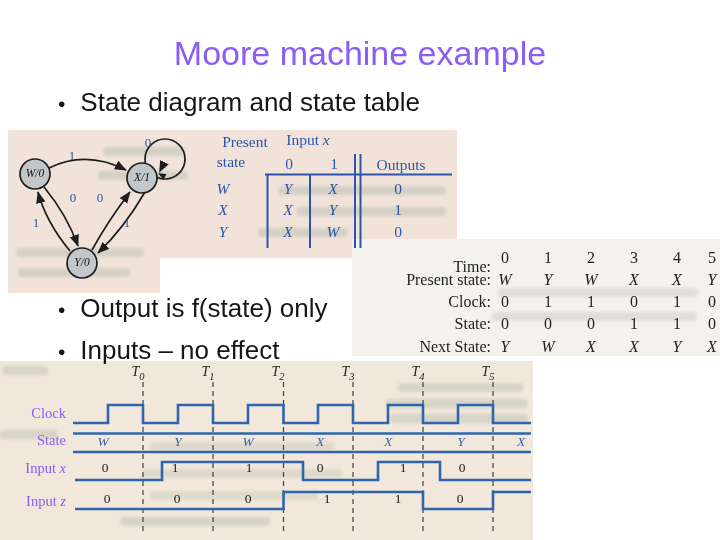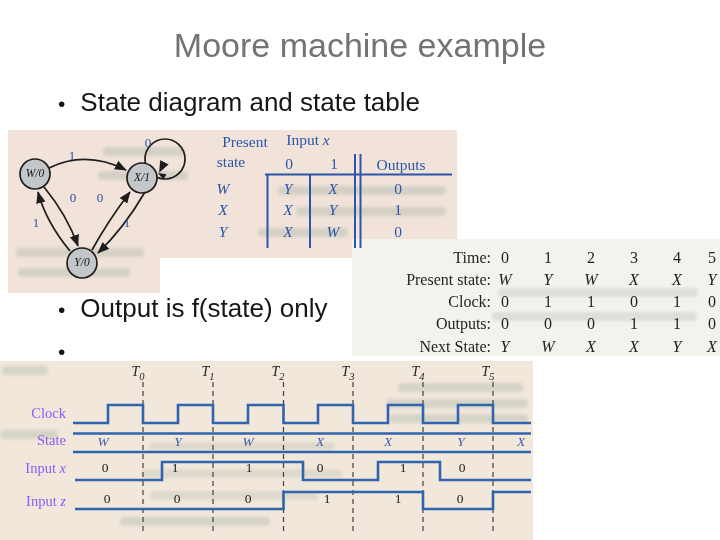--- a/index.html
+++ b/index.html
@@ -3,21 +3,21 @@
 <meta charset="utf-8">
 <style>
   html,body{margin:0;padding:0;background:#fff;}
   .slide{position:relative;width:720px;height:540px;background:#ffffff;overflow:hidden;
          font-family:"Liberation Sans",sans-serif;}
   .abs{position:absolute;}
   .ser{font-family:"Liberation Serif",serif;}
   .cc{transform:translate(-50%,-50%);white-space:nowrap;line-height:1;}
   .it{font-style:italic;}
   
-  .title{left:0;top:26px;width:720px;text-align:center;font-size:34px;color:#737373;letter-spacing:0px;}
+  .title{left:0;top:34px;width:720px;text-align:center;font-size:34px;color:#8b5cf6;letter-spacing:0px;}
   .bullet{display:flex;align-items:flex-start;color:#161616;}
   .bullet .dot{font-size:21px;margin-right:15px;margin-top:4px;}
   .bullet .btxt{font-size:26px;line-height:1.1;}
   
   .scan{position:absolute;}
   .scanA1{left:8px;top:130px;width:449px;height:128px;background:#f1e3d9;}
   .scanA2{left:8px;top:258px;width:152px;height:35px;background:#f1e3d9;}
   .scanB{left:352px;top:239px;width:368px;height:117px;background:#f4f2ed;}
   .scanC{left:0px;top:361px;width:533px;height:179px;background:#f2e7db;}
   .bleed{position:absolute;height:9px;border-radius:4px;background:rgba(105,135,118,0.20);filter:blur(1.6px);}
@@ -117,20 +117,21 @@
   <div class="abs bullet" style="left:58px;top:88px;">
     <span class="dot">•</span>
     <span class="btxt">State diagram and state table</span>
   </div>
   <div class="abs bullet" style="left:58px;top:294px;">
     <span class="dot">•</span>
     <span class="btxt">Output is f(state) only</span>
   </div>
   <div class="abs bullet" style="left:58px;top:336px;">
     <span class="dot">•</span>
+    <span class="btxt">Inputs – no effect</span>
   </div>
 
   <span class="abs cc ser it ndl" style="left:35px;top:174px;">W/0</span>
   <span class="abs cc ser it ndl" style="left:142px;top:178px;">X/1</span>
   <span class="abs cc ser it ndl" style="left:82px;top:263px;">Y/0</span>
   <span class="abs cc ser edl" style="left:72px;top:155px;">1</span>
   <span class="abs cc ser edl" style="left:148px;top:142px;">0</span>
   <span class="abs cc ser edl" style="left:73px;top:197px;">0</span>
   <span class="abs cc ser edl" style="left:100px;top:197px;">0</span>
   <span class="abs cc ser edl" style="left:36px;top:222px;">1</span>
@@ -151,24 +152,24 @@
   <span class="abs cc ser it stt" style="left:223px;top:210px;">X</span>
   <span class="abs cc ser it stt" style="left:288px;top:210px;">X</span>
   <span class="abs cc ser it stt" style="left:333px;top:210px;">Y</span>
   <span class="abs cc ser stt" style="left:398px;top:210px;">1</span>
 
   <span class="abs cc ser it stt" style="left:223px;top:232px;">Y</span>
   <span class="abs cc ser it stt" style="left:288px;top:232px;">X</span>
   <span class="abs cc ser it stt" style="left:333px;top:232px;">W</span>
   <span class="abs cc ser stt" style="left:398px;top:232px;">0</span>
 
-  <span class="abs ser tt ttl" style="top:249px;">Time:</span>
+  <span class="abs ser tt ttl" style="top:258px;">Time:</span>
   <span class="abs ser tt ttl" style="top:271px;">Present state:</span>
   <span class="abs ser tt ttl" style="top:293px;">Clock:</span>
-  <span class="abs ser tt ttl" style="top:315px;">Outputs:</span>
+  <span class="abs ser tt ttl" style="top:315px;">State:</span>
   <span class="abs ser tt ttl" style="top:338px;">Next State:</span>
 
   <span class="abs cc ser tt" style="left:505px;top:258px;">0</span>
   <span class="abs cc ser tt" style="left:548px;top:258px;">1</span>
   <span class="abs cc ser tt" style="left:591px;top:258px;">2</span>
   <span class="abs cc ser tt" style="left:634px;top:258px;">3</span>
   <span class="abs cc ser tt" style="left:677px;top:258px;">4</span>
   <span class="abs cc ser tt" style="left:712px;top:258px;">5</span>
 
   <span class="abs cc ser it tt" style="left:505px;top:280px;">W</span>

